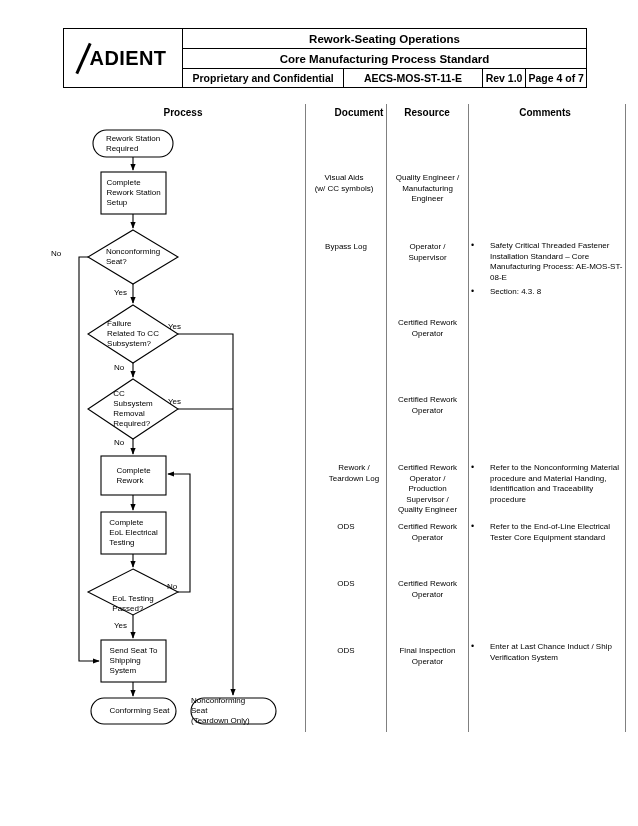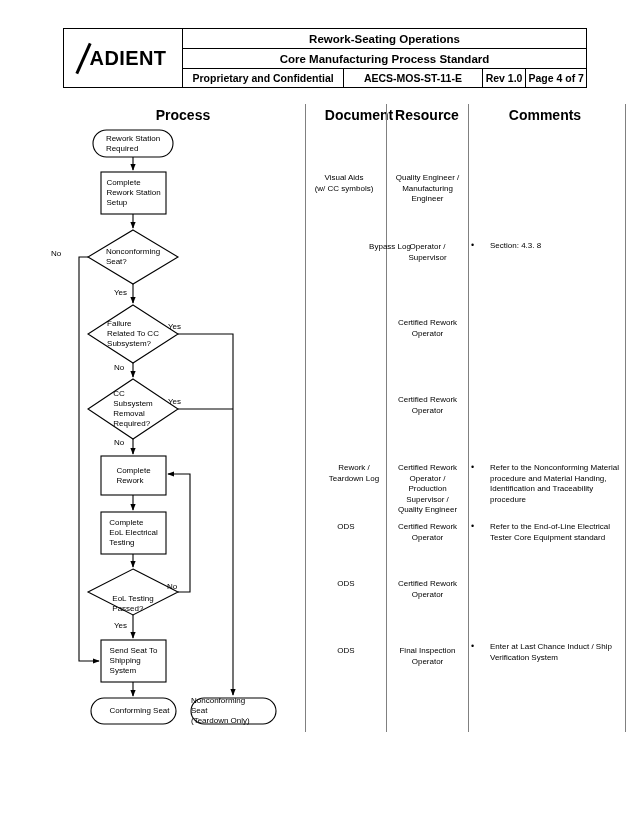--- a/index.html
+++ b/index.html
@@ -79,21 +79,21 @@
     padding: 2px 0;
   }
   .meta-confid { width: 170px; }
   .meta-code   { width: 148px; }
   .meta-rev    { width: 45px; }
   .meta-page   { width: 63px; }
 
   
   .col-header {
     position: absolute;
-    font-size: 14px;
+    font-size: 10px;
     font-weight: bold;
     text-align: center;
   }
 
   
   .v-divider {
     position: absolute;
     width: 1px;
     background: #808080;
     top: 104px;
@@ -262,37 +262,38 @@
 <div class="edge-label" style="left:51px; top:249px;">No</div>
 <div class="edge-label" style="left:114px; top:288px;">Yes</div>
 <div class="edge-label" style="left:168px; top:322px;">Yes</div>
 <div class="edge-label" style="left:114px; top:363px;">No</div>
 <div class="edge-label" style="left:168px; top:397px;">Yes</div>
 <div class="edge-label" style="left:114px; top:438px;">No</div>
 <div class="edge-label" style="left:167px; top:582px;">No</div>
 <div class="edge-label" style="left:114px; top:621px;">Yes</div>
 
 <div class="cell-text" style="left:307px; top:173px; width:74px;">Visual Aids<br>(w/ CC symbols)</div>
-<div class="cell-text" style="left:307px; top:242px; width:78px;padding-left:44px;">Bypass Log</div>
+<div class="cell-text" style="left:307px; top:242px; width:78px;">Bypass Log</div>
 <div class="cell-text" style="left:307px; top:463px; width:94px;">Rework /<br>Teardown Log</div>
 <div class="cell-text" style="left:307px; top:522px; width:78px;">ODS</div>
 <div class="cell-text" style="left:307px; top:579px; width:78px;">ODS</div>
 <div class="cell-text" style="left:307px; top:646px; width:78px;">ODS</div>
 
 <div class="cell-text" style="left:388px; top:173px; width:79px;">Quality Engineer /<br>Manufacturing<br>Engineer</div>
 <div class="cell-text" style="left:388px; top:242px; width:79px;">Operator /<br>Supervisor</div>
 <div class="cell-text" style="left:388px; top:318px; width:79px;">Certified Rework<br>Operator</div>
 <div class="cell-text" style="left:388px; top:395px; width:79px;">Certified Rework<br>Operator</div>
 <div class="cell-text" style="left:388px; top:463px; width:79px;">Certified Rework<br>Operator /<br>Production<br>Supervisor /<br>Quality Engineer</div>
 <div class="cell-text" style="left:388px; top:522px; width:79px;">Certified Rework<br>Operator</div>
 <div class="cell-text" style="left:388px; top:579px; width:79px;">Certified Rework<br>Operator</div>
 <div class="cell-text" style="left:388px; top:646px; width:79px;">Final Inspection<br>Operator</div>
 
 <div class="comment-block" style="left:468px; top:241px; width:155px;">
   <ul>
+    <li>Safety Critical Threaded Fastener Installation Standard – Core Manufacturing Process: AE-MOS-ST-08-E</li>
     <li>Section: 4.3. 8</li>
   </ul>
 </div>
 
 <div class="comment-block" style="left:468px; top:463px; width:155px;">
   <ul>
     <li>Refer to the Nonconforming Material procedure and Material Handing, Identification and Traceability procedure</li>
   </ul>
 </div>
 

